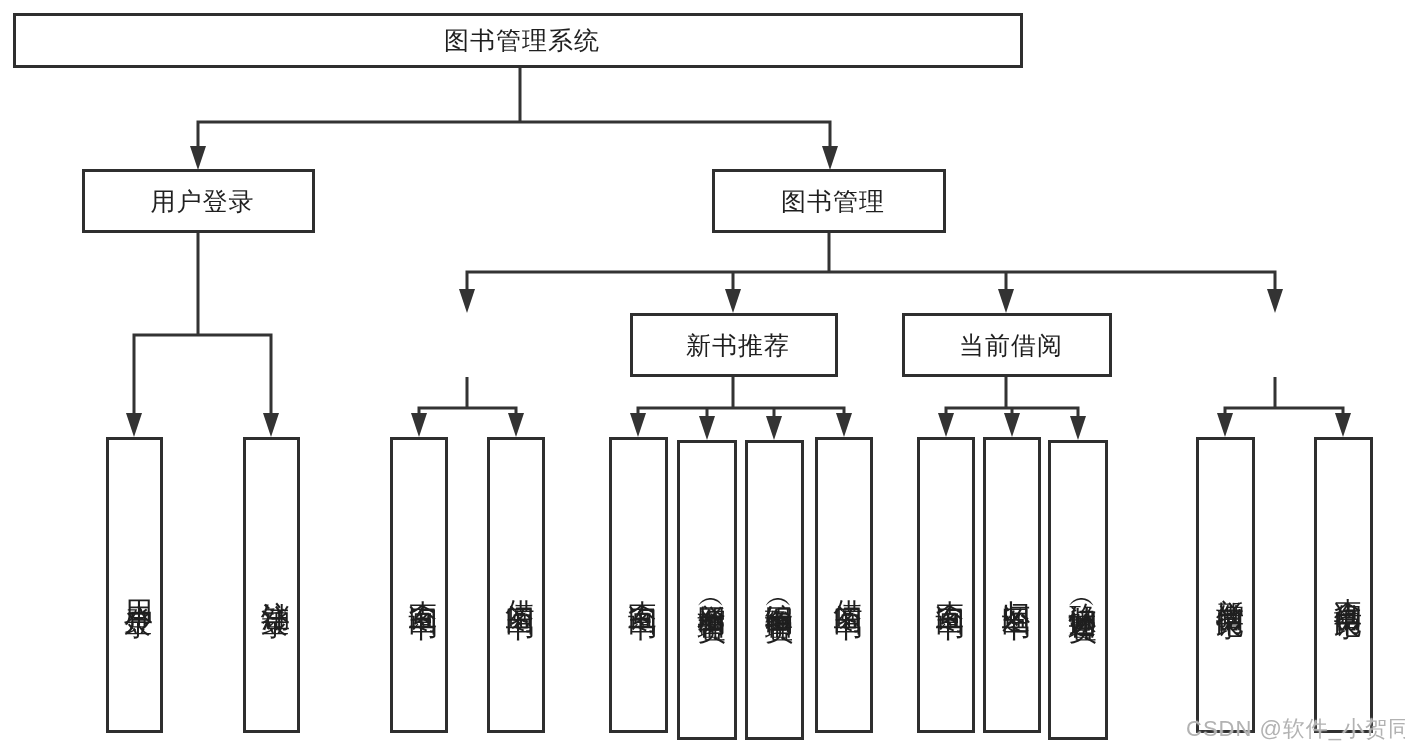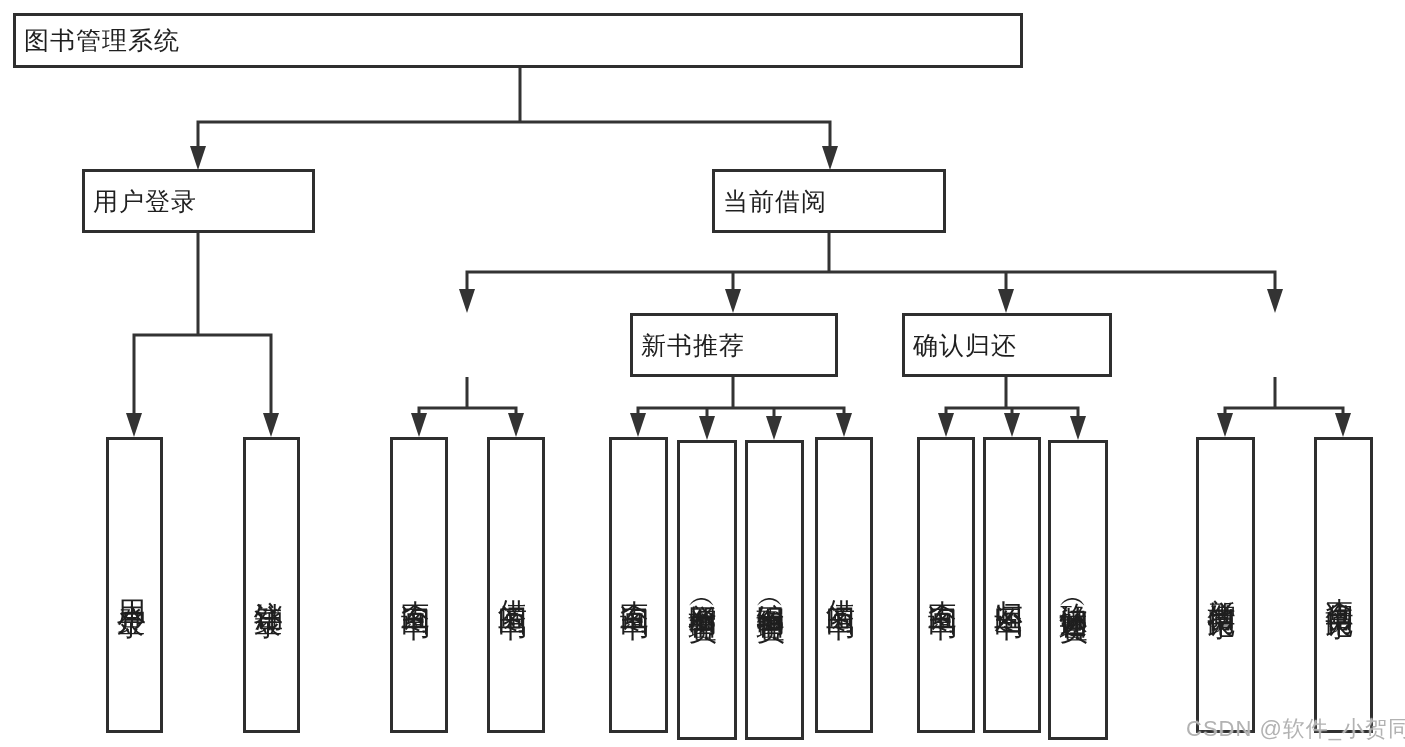--- a/index.html
+++ b/index.html
@@ -30,21 +30,21 @@
     fill: #333333;
     stroke: none;
   }
   .node {
     position: absolute;
     box-sizing: border-box;
     background: #ffffff;
     border: 3px solid #2f2f2f;
     display: flex;
     align-items: center;
-    justify-content: flex-start;
+    justify-content: center;
     color: #1f1f1f;
     z-index: 2;
     padding-left: 8px;
   }
   .node.h {
     font-size: 25px;
     letter-spacing: 1px;
     white-space: nowrap;
   }
   .vtext {
@@ -131,28 +131,28 @@
   </svg>
 
   <div class="node h" style="left:13px; top:13px; width:1010px; height:55px">
     <span>图书管理系统</span>
   </div>
 
   <div class="node h" style="left:82px; top:169px; width:233px; height:64px">
     <span>用户登录</span>
   </div>
   <div class="node h" style="left:712px; top:169px; width:234px; height:64px">
-    <span>当前借阅</span>
+    <span>图书管理</span>
   </div>
 
   <div class="node h" style="left:630px; top:313px; width:208px; height:64px">
     <span>新书推荐</span>
   </div>
   <div class="node h" style="left:902px; top:313px; width:210px; height:64px">
-    <span>确认归还</span>
+    <span>当前借阅</span>
   </div>
 
   <div class="node leaf" style="left:106px; top:437px; width:57px; height:296px">
     <span class="vtext">用户登录</span>
   </div>
   <div class="node leaf" style="left:243px; top:437px; width:57px; height:296px">
     <span class="vtext">注销登录</span>
   </div>
 
   <div class="node leaf" style="left:390px; top:437px; width:58px; height:296px">

